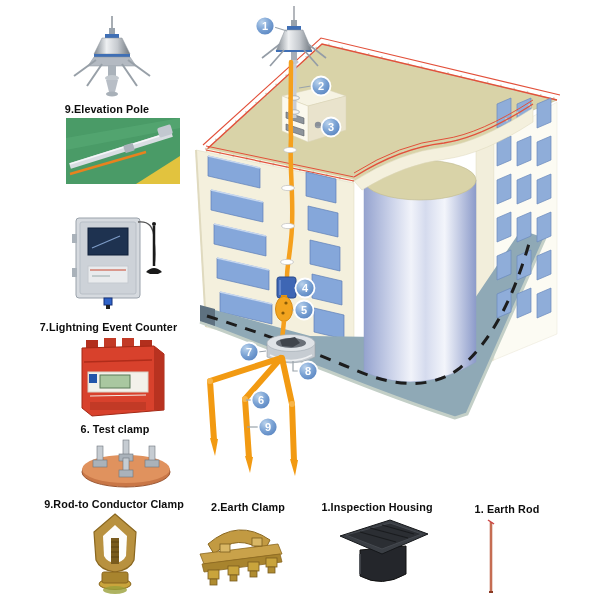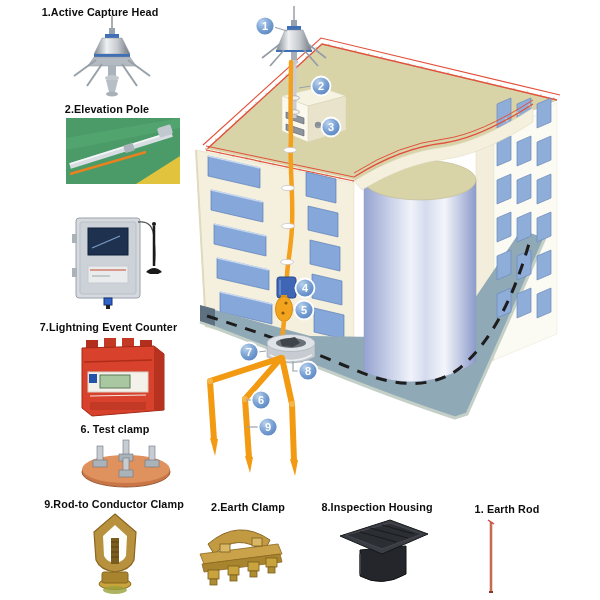--- a/index.html
+++ b/index.html
@@ -234,27 +234,26 @@
           <circle cx="308" cy="371" r="9.5" fill="url(#calloutGrad)" stroke="#ffffff" stroke-width="1.8"></circle>
           <text x="308" y="375" text-anchor="middle" class="callout-text">8</text>
         </g>
         <g>
           <circle cx="268" cy="427" r="9.5" fill="url(#calloutGrad)" stroke="#ffffff" stroke-width="1.8"></circle>
           <text x="268" y="431" text-anchor="middle" class="callout-text">9</text>
         </g>
       </g>
   </svg>
 
-  <div class="lbl" style="left:30px;top:6px;width:140px">1.Active Capture Head</div>
-  <div class="lbl" style="left:37px;top:103px;width:140px">2.Elevation Pole</div>
+  <div class="lbl" style="left:37px;top:103px;width:140px">9.Elevation Pole</div>
   <div class="lbl" style="left:16px;top:321px;width:185px">7.Lightning Event Counter</div>
   <div class="lbl" style="left:45px;top:423px;width:140px">6. Test clamp</div>
   <div class="lbl" style="left:38px;top:498px;width:152px">9.Rod-to Conductor Clamp</div>
   <div class="lbl" style="left:193px;top:501px;width:110px">2.Earth Clamp</div>
-  <div class="lbl" style="left:316px;top:501px;width:122px">8.Inspection Housing</div>
+  <div class="lbl" style="left:316px;top:501px;width:122px">1.Inspection Housing</div>
   <div class="lbl" style="left:452px;top:503px;width:110px">1. Earth Rod</div>
 
   <div class="photo" style="left:52px;top:14px">
     <svg width="120" height="90" viewBox="0 0 120 90">
       <line x1="60" y1="2" x2="60" y2="14" stroke="#8a929a" stroke-width="1.5"></line>
       <rect x="57" y="14" width="6" height="6" fill="#99a3ad"></rect>
       <rect x="53" y="20" width="14" height="4" fill="#3f6fb5"></rect>
       <polygon points="50,24 70,24 78,40 42,40" fill="url(#coneGrad)" stroke="#8a929a" stroke-width="0.5"></polygon>
       <rect x="42" y="40" width="36" height="3" fill="#3f6fb5"></rect>
       <polygon points="42,43 78,43 84,52 36,52" fill="#b4bac2" stroke="#8a929a" stroke-width="0.5"></polygon>

